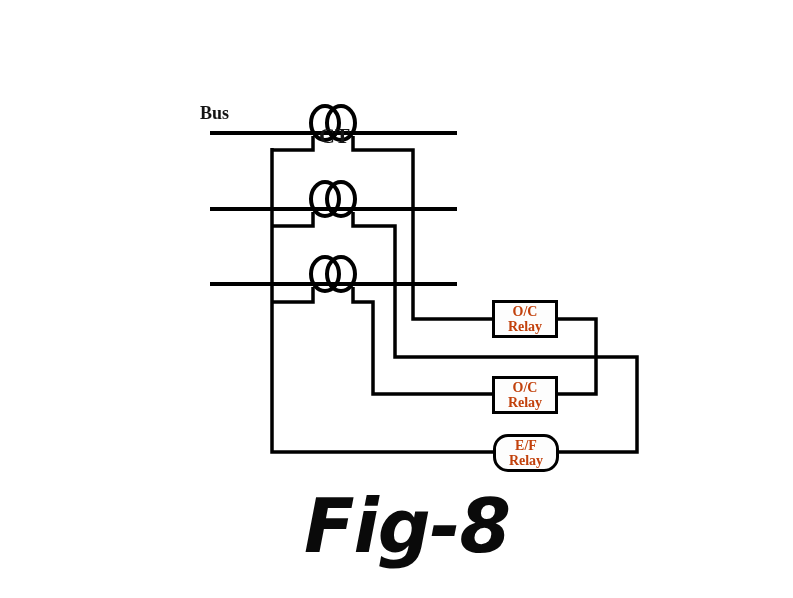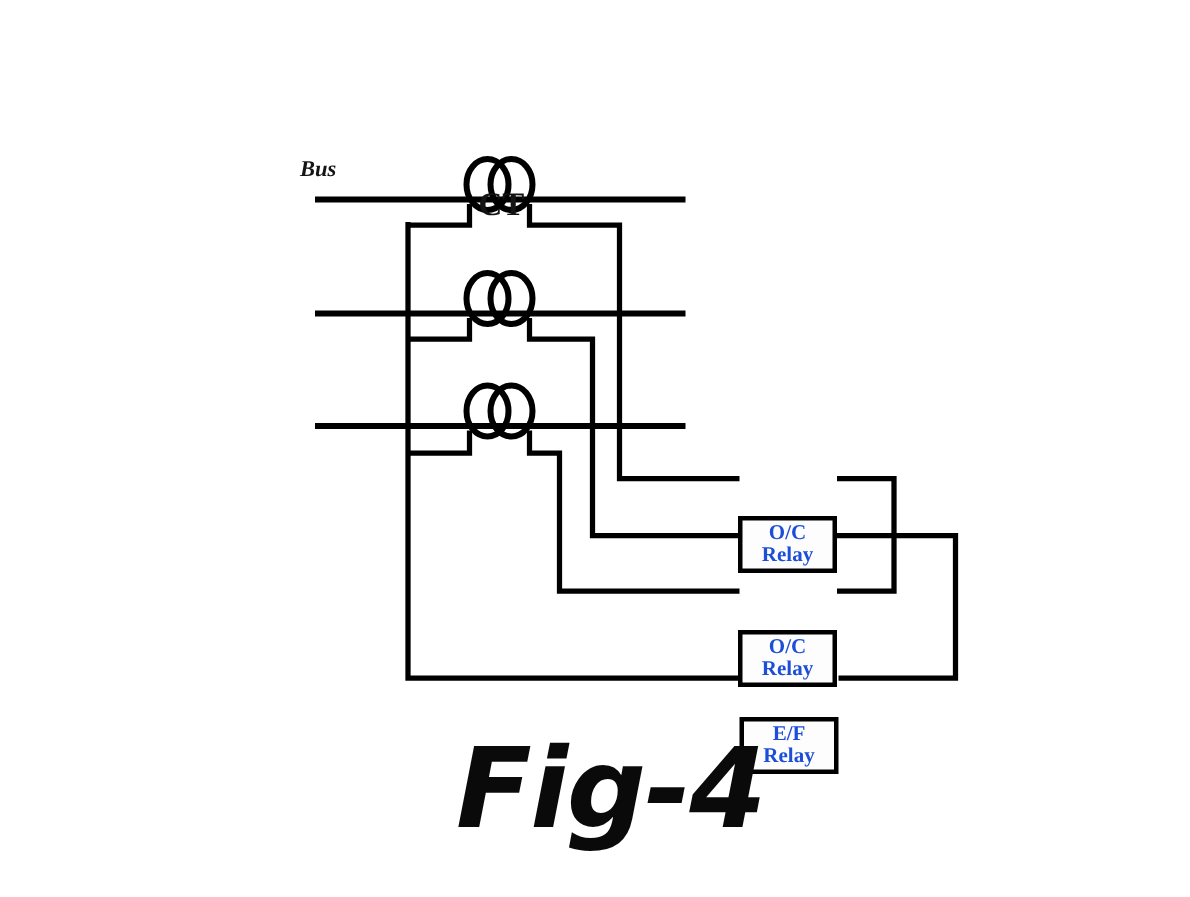--- a/index.html
+++ b/index.html
@@ -31,44 +31,43 @@
   .busline { stroke-width: 4px; }
   .ctloop  { stroke-width: 4px; }
   .wire    { stroke-width: 3.5px; }
   .lbl {
     position: absolute;
     color: #141414;
     font-family: "Liberation Serif", serif;
     font-weight: bold;
     white-space: nowrap;
   }
-  .bus-lbl { left: 200px; top: 102px; font-size: 15px; line-height: 22px; font-style: italic; }
+  .bus-lbl { left: 200px; top: 102px; font-size: 18px; line-height: 22px; }
   .ct-lbl  { left: 319px; top: 85px;  font-size: 22px; line-height: 22px; margin-top: 40px; }
   .relay {
     position: absolute;
     box-sizing: border-box;
     width: 66px;
     height: 38px;
     border: 3px solid #000000;
     background: #fdfdfd;
     display: flex;
     flex-direction: column;
     align-items: center;
     justify-content: center;
     text-align: center;
     font-family: "Liberation Serif", serif;
     font-weight: bold;
     font-size: 14px;
     line-height: 15px;
-    color: #1d4ed8;
-    margin-top: 44px;
+    color: #c2410c;
   }
   .relay-1  { left: 492px; top: 300px; }
   .relay-2  { left: 492px; top: 376px; }
-  .relay-ef { left: 493px; top: 434px; }
+  .relay-ef { left: 493px; top: 434px; border-radius: 15px; }
   .caption {
     position: absolute;
     left: 257px;
     top: 486px;
     width: 300px;
     text-align: center;
     font-family: "DejaVu Sans", sans-serif;
     font-weight: bold;
     font-style: italic;
     font-size: 74px;
@@ -130,15 +129,15 @@
   </div>
   <div class="relay relay-2">
     <span>O/C</span>
     <span>Relay</span>
   </div>
   <div class="relay relay-ef">
     <span>E/F</span>
     <span>Relay</span>
   </div>
 
-  <div class="caption">Fig-4</div>
+  <div class="caption">Fig-8</div>
 
 </div>
 
 </body></html>

